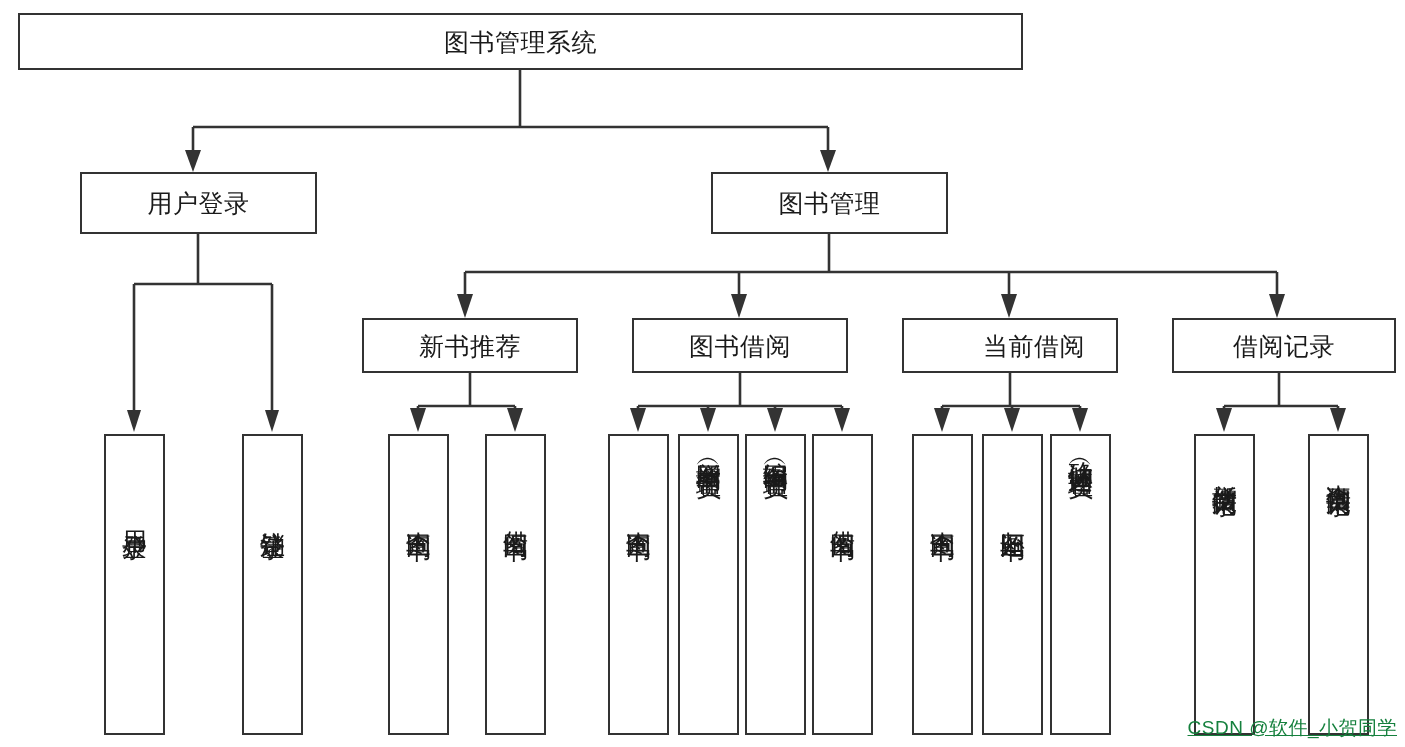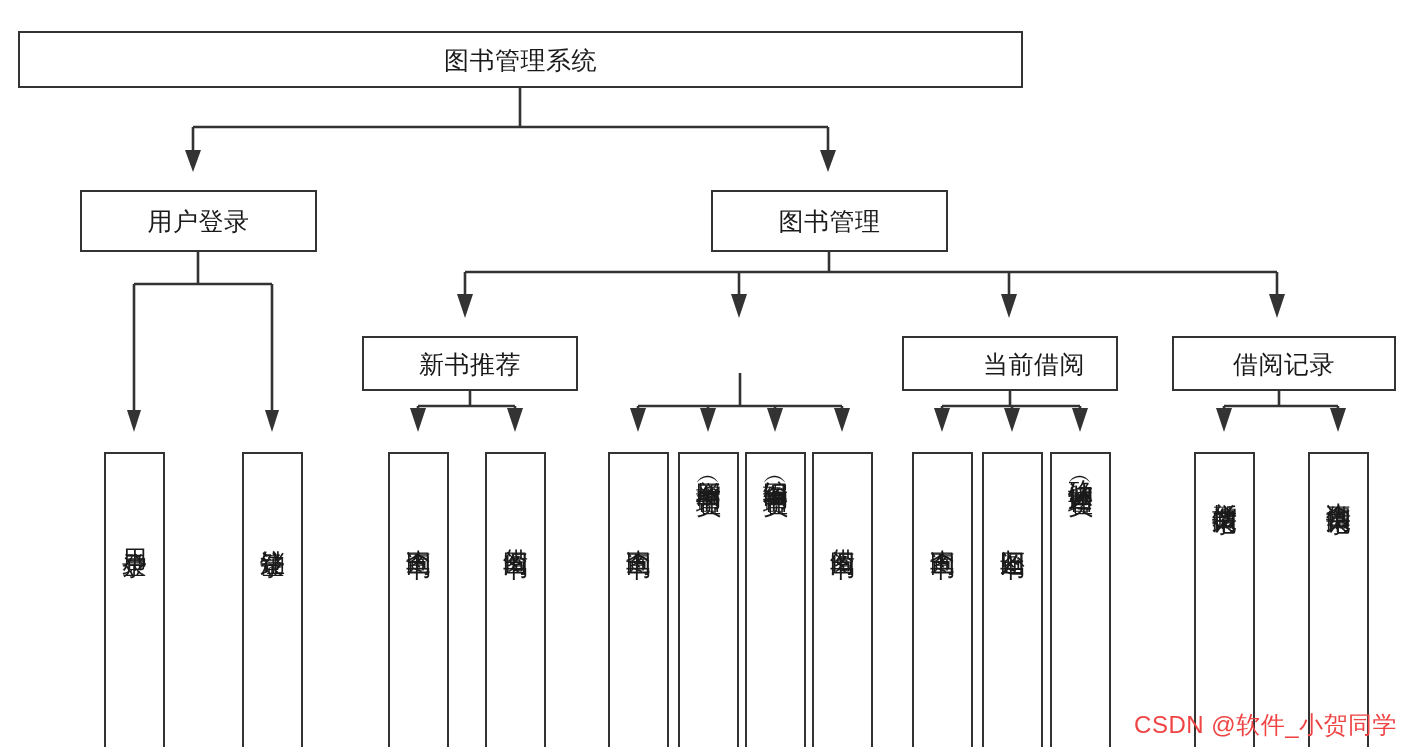--- a/index.html
+++ b/index.html
@@ -40,21 +40,20 @@
   
   .node {
     position: absolute;
     box-sizing: border-box;
     background: #ffffff;
     border: 2.4px solid #333333;
     display: flex;
     align-items: center;
     justify-content: center;
     color: #1a1a1a;
-    margin-top: 18px;
   }
   .node .label {
     display: block;
     text-align: center;
     line-height: 1.12;
     white-space: nowrap;
   }
   
   .node.horiz .label {
     font-size: 25px;
@@ -74,24 +73,25 @@
     font-size: 25px;
     line-height: 1.0;
     letter-spacing: 2px;
     white-space: nowrap;
   }
   
   #watermark {
     position: absolute;
     right: 8px;
     bottom: 6px;
-    font-size: 24px;
-    color: #ef4444;
+    font-size: 19px;
+    color: #15803d;
     white-space: nowrap;
     letter-spacing: 0.5px;
+    text-decoration: underline;
   }
 </style>
 </head>
 <body>
 
 <div id="canvas">
 
   <svg id="connectors" viewBox="0 0 1405 747" width="1405" height="747">
 
     <line x1="520" y1="70" x2="520" y2="127"></line>
@@ -163,20 +163,23 @@
   </div>
 
   <div class="node horiz" style="left:711px; top:172px; width:237px; height:62px;">
     <span class="label">图书管理</span>
   </div>
 
   <div class="node horiz" style="left:362px; top:318px; width:216px; height:55px;">
     <span class="label">新书推荐</span>
   </div>
 
+  <div class="node horiz" style="left:632px; top:318px; width:216px; height:55px;">
+    <span class="label">图书借阅</span>
+  </div>
 
   <div class="node horiz" style="left:902px; top:318px; width:216px; height:55px;padding-left:48px;">
     <span class="label">当前借阅</span>
   </div>
 
   <div class="node horiz" style="left:1172px; top:318px; width:224px; height:55px;">
     <span class="label">借阅记录</span>
   </div>
 
   <div class="node vert" style="left:104px; top:434px; width:61px; height:301px; padding-top:75px;">

